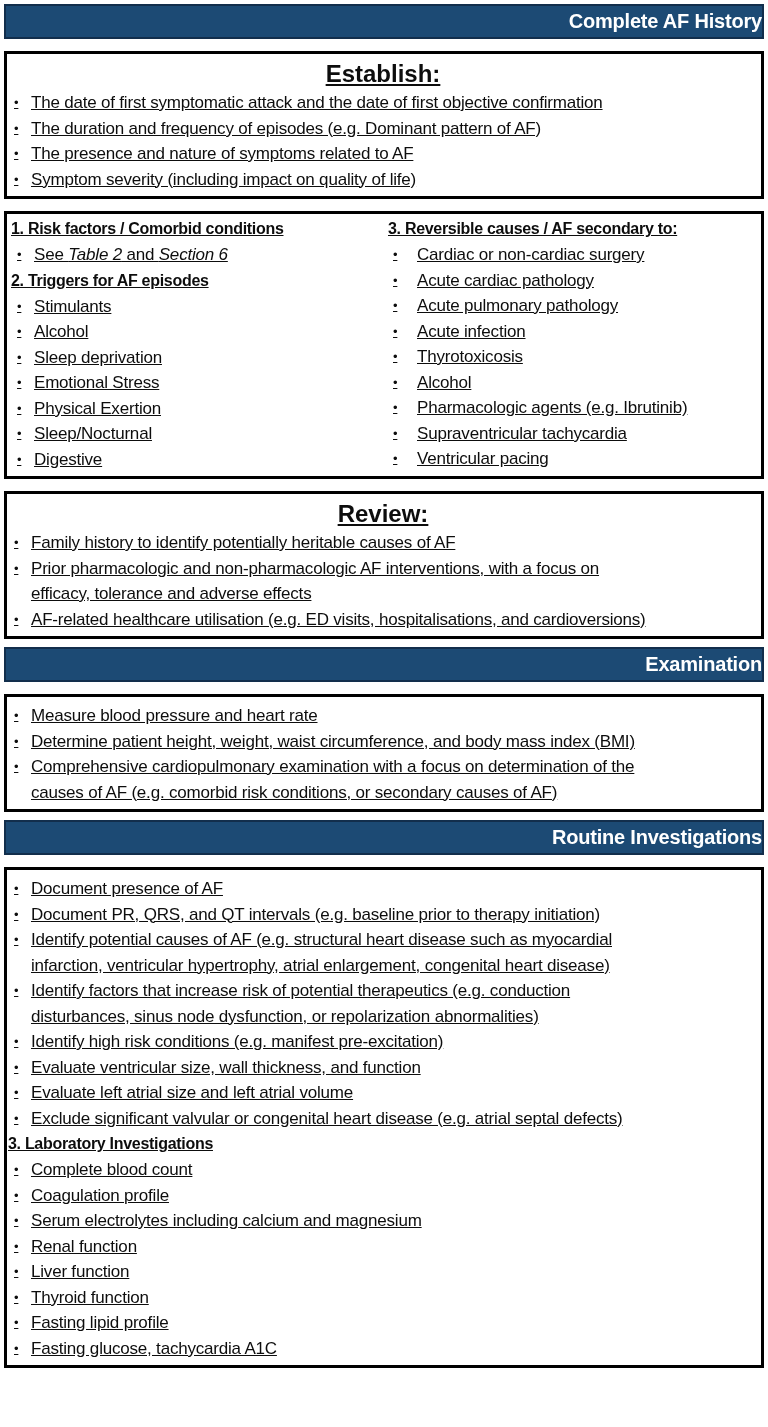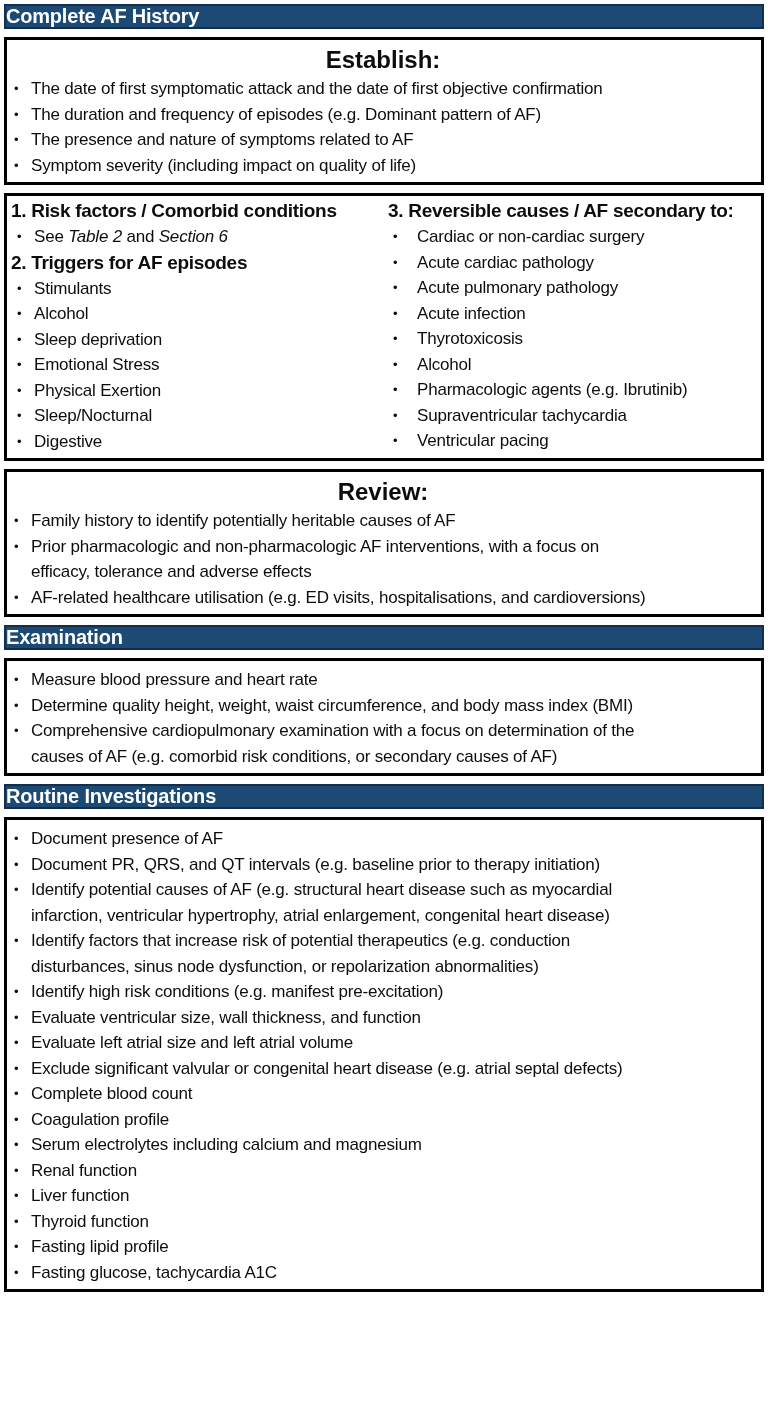--- a/index.html
+++ b/index.html
@@ -12,52 +12,53 @@
   *{box-sizing:border-box;margin:0;padding:0;}
   html,body{background:#FFFFFF;}
   body{
     width:768px;height:1427px;overflow:hidden;
     font-family:"Liberation Sans",sans-serif;
     color:var(--body-text);
   }
   .page{padding-top:4px;}
   .banner{
     margin:0 4px 8px 4px;
-    height:25px;
+    height:35px;
     background:var(--banner-bg);
     border:2px solid var(--banner-border);
-    display:flex;align-items:center;justify-content:flex-start;
+    display:flex;align-items:center;justify-content:flex-end;
   }
   .banner span{
     color:var(--banner-text);
     font-size:20px;font-weight:bold;letter-spacing:-0.2px;
   }
   .box{
-    margin:4px 4px 8px 4px;
+    margin:12px 4px 8px 4px;
     border:3px solid var(--box-border);
     background:#FFFFFF;
     padding:2px 2px 4px 0;
+    text-decoration:underline;
   }
   .sec-heading{
     font-size:24px;font-weight:bold;line-height:32px;
     text-align:center;margin:2px 0 0 0;color:var(--body-text);
   }
   .list{width:100%;}
   .pad-top{padding-top:4px;}
   .bullet-row{
     display:flex;align-items:flex-start;
     font-size:17px;line-height:25.5px;letter-spacing:-0.2px;
   }
   .marker{
     flex:0 0 24px;padding-left:7px;
     font-size:13px;line-height:25.5px;
   }
   .btext{flex:1;white-space:pre-line;}
   .num-heading{
-    font-size:19px;font-weight:bold;line-height:26px;
+    font-size:16px;font-weight:bold;line-height:26px;
     letter-spacing:-0.3px;padding-left:1px;
   }
   .columns{display:flex;padding-left:3px;}
   .col-left{flex:0 0 377px;}
   .col-right{flex:1;}
   .col-right .marker{flex:0 0 30px;padding-left:6px;}
   i{font-style:italic;}
 </style>
 </head>
 <body>
@@ -194,21 +195,21 @@
   </div>
 
   <section class="box">
     <div class="list pad-top">
         <div class="bullet-row">
           <span class="marker">•</span>
           <span class="btext"><span>Measure blood pressure and heart rate</span></span>
         </div>
         <div class="bullet-row">
           <span class="marker">•</span>
-          <span class="btext"><span>Determine quality height, weight, waist circumference, and body mass index (BMI)</span></span>
+          <span class="btext"><span>Determine patient height, weight, waist circumference, and body mass index (BMI)</span></span>
         </div>
         <div class="bullet-row">
           <span class="marker">•</span>
           <span class="btext"><span>Comprehensive cardiopulmonary examination with a focus on determination of the
 causes of AF (e.g. comorbid risk conditions, or secondary causes of AF)</span></span>
         </div>
       </div>
   </section>
 
   <div class="banner">
@@ -244,20 +245,21 @@
           <span class="btext"><span>Evaluate ventricular size, wall thickness, and function</span></span>
         </div>
         <div class="bullet-row">
           <span class="marker">•</span>
           <span class="btext"><span>Evaluate left atrial size and left atrial volume</span></span>
         </div>
         <div class="bullet-row">
           <span class="marker">•</span>
           <span class="btext"><span>Exclude significant valvular or congenital heart disease (e.g. atrial septal defects)</span></span>
         </div>
+        <div class="num-heading">3. Laboratory Investigations</div>
         <div class="bullet-row">
           <span class="marker">•</span>
           <span class="btext"><span>Complete blood count</span></span>
         </div>
         <div class="bullet-row">
           <span class="marker">•</span>
           <span class="btext"><span>Coagulation profile</span></span>
         </div>
         <div class="bullet-row">
           <span class="marker">•</span>

